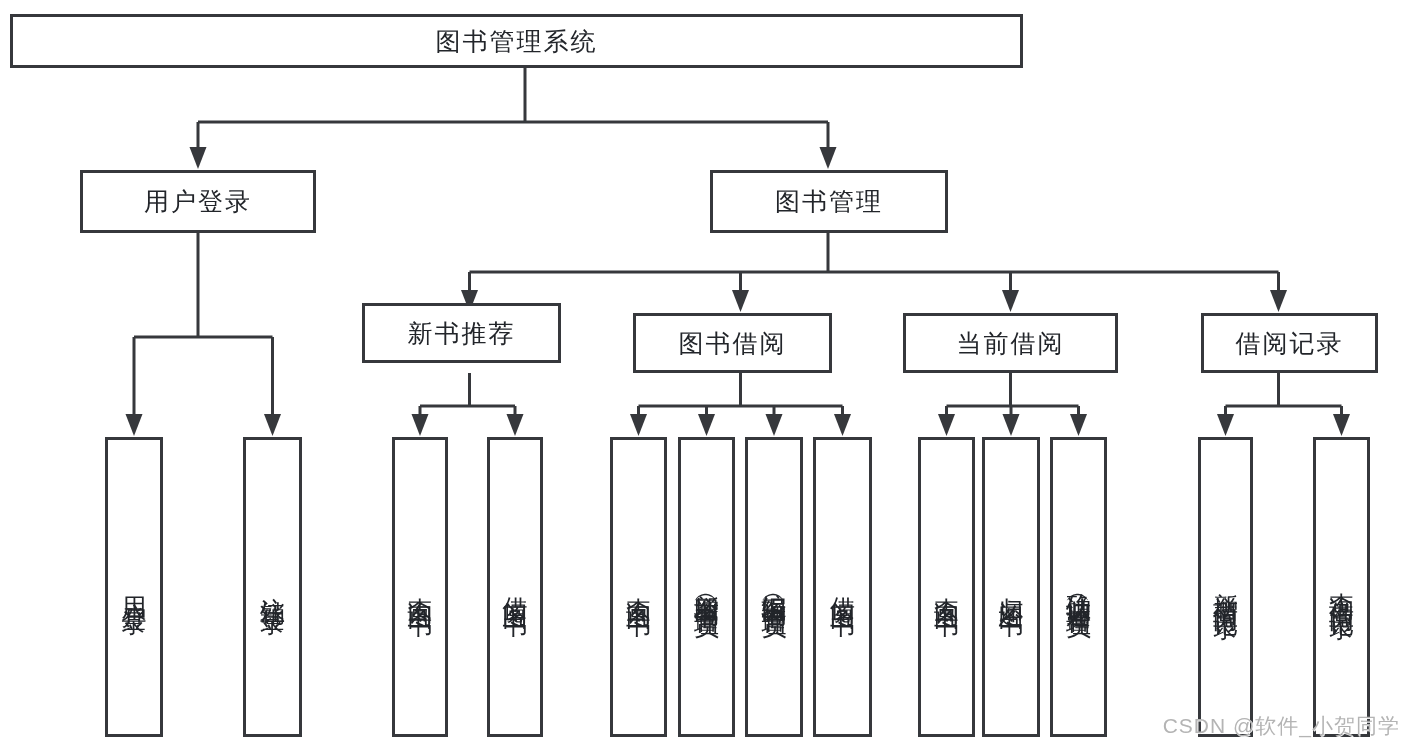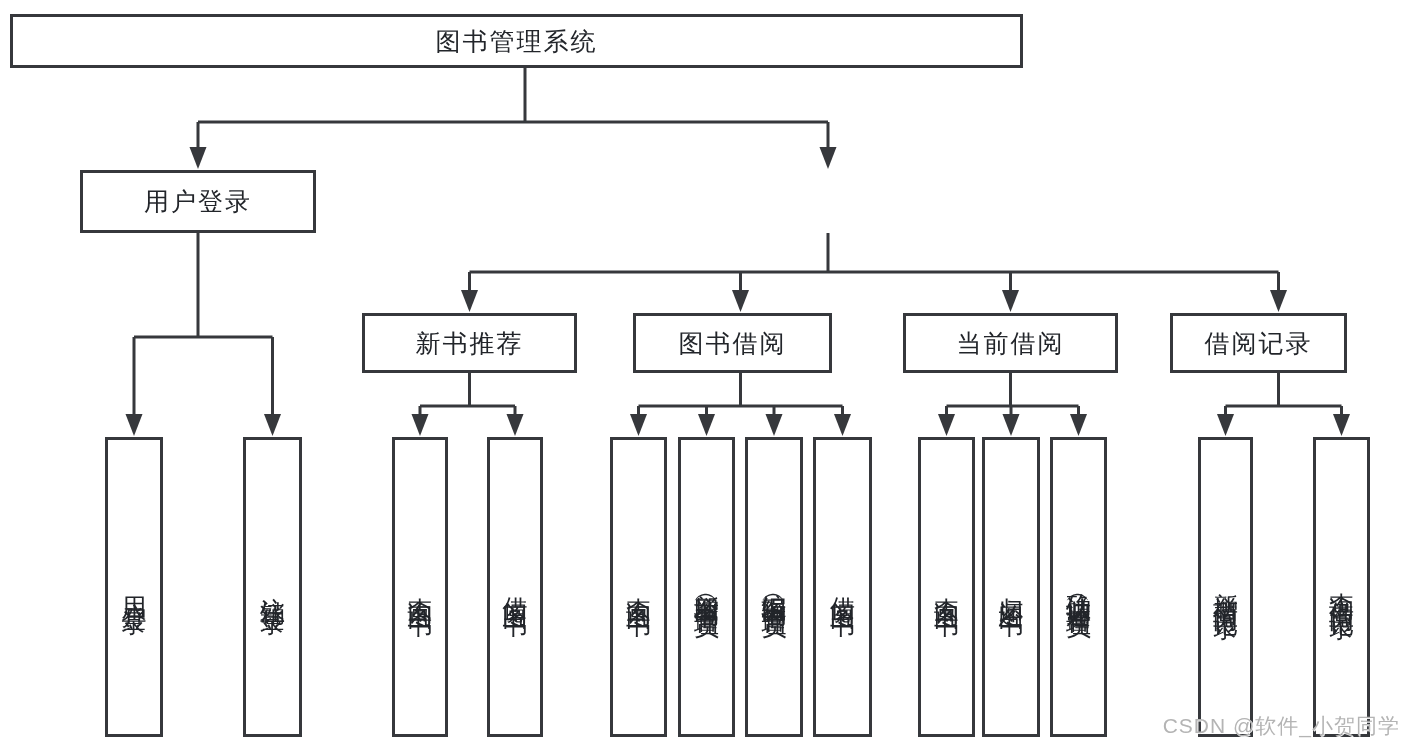--- a/index.html
+++ b/index.html
@@ -111,31 +111,34 @@
     </g>
   </svg>
 
   <div class="node h" style="left:10px; top:14px; width:1013px; height:54px;">
     <span class="lbl">图书管理系统</span>
   </div>
 
   <div class="node h" style="left:80px; top:170px; width:236px; height:63px;">
     <span class="lbl">用户登录</span>
   </div>
+  <div class="node h" style="left:710px; top:170px; width:238px; height:63px;">
+    <span class="lbl">图书管理</span>
+  </div>
 
-  <div class="node h" style="left:362px; top:313px; width:215px; height:60px;">
+  <div class="node h" style="left:362px; top:303px; width:199px; height:60px;">
     <span class="lbl">新书推荐</span>
   </div>
   <div class="node h" style="left:633px; top:313px; width:199px; height:60px;">
     <span class="lbl">图书借阅</span>
   </div>
   <div class="node h" style="left:903px; top:313px; width:215px; height:60px;justify-content:center;">
     <span class="lbl">当前借阅</span>
   </div>
-  <div class="node h" style="left:1170px; top:313px; width:177px; height:60px;">
+  <div class="node h" style="left:1201px; top:313px; width:177px; height:60px;">
     <span class="lbl">借阅记录</span>
   </div>
 
   <div class="node v" style="left:105px; top:437px; width:58px; height:300px;">
     <span class="lbl">用户登录</span>
   </div>
   <div class="node v" style="left:243px; top:437px; width:59px; height:300px;">
     <span class="lbl">注销登录</span>
   </div>
 

